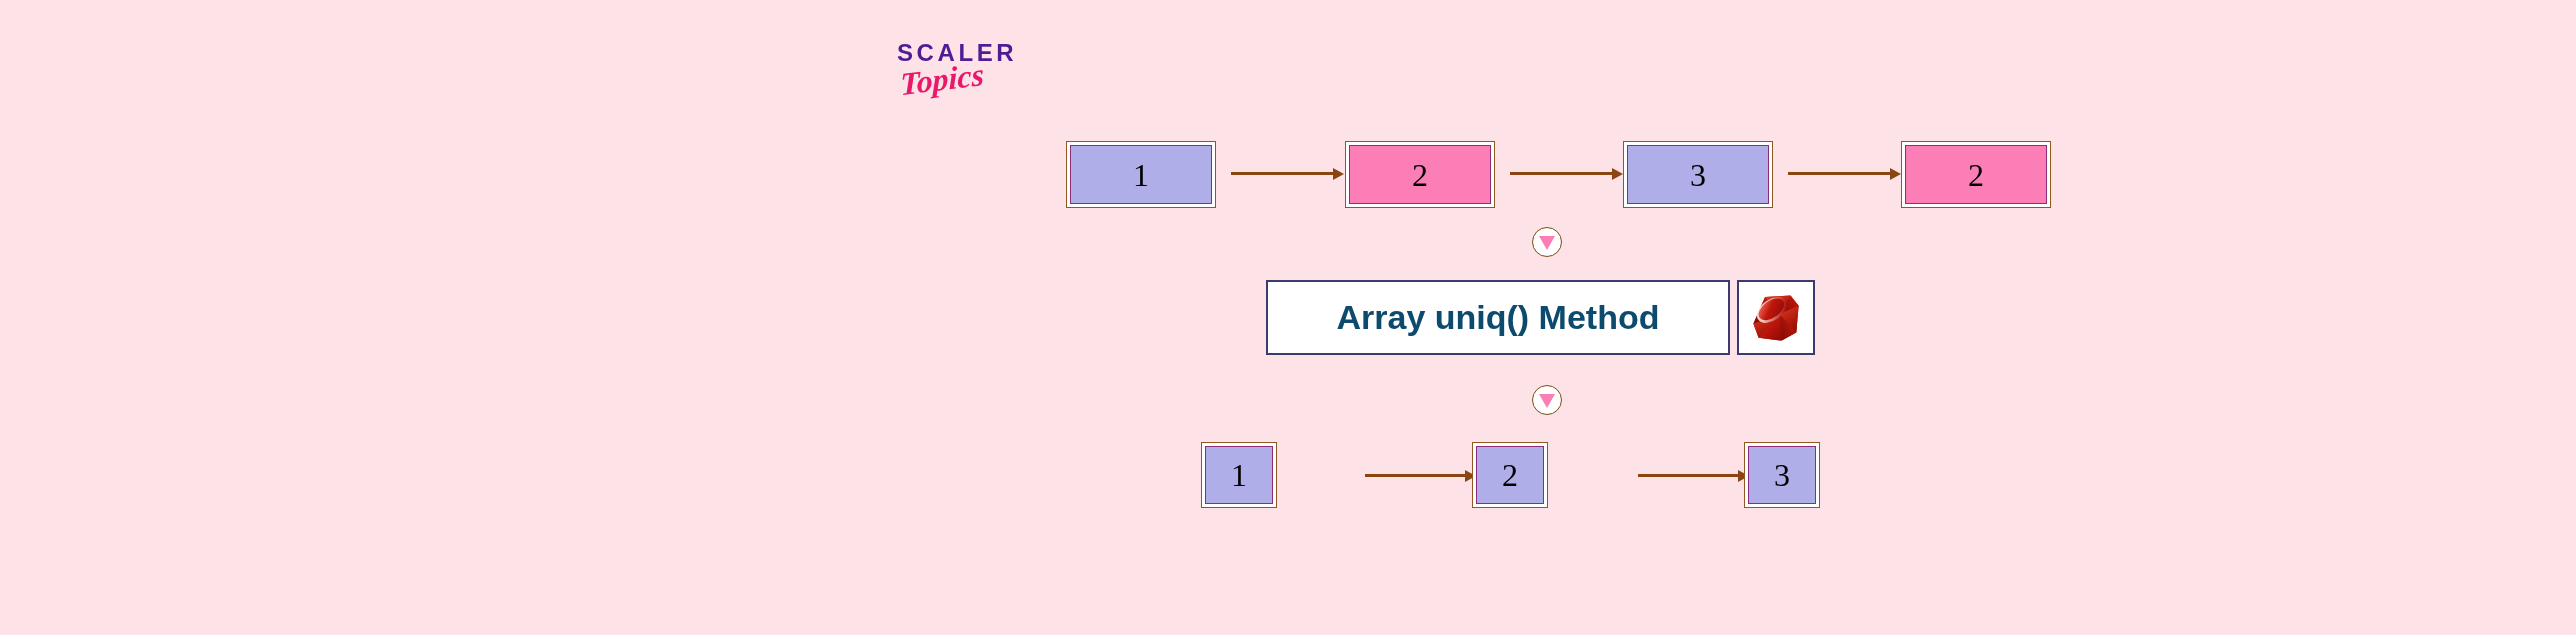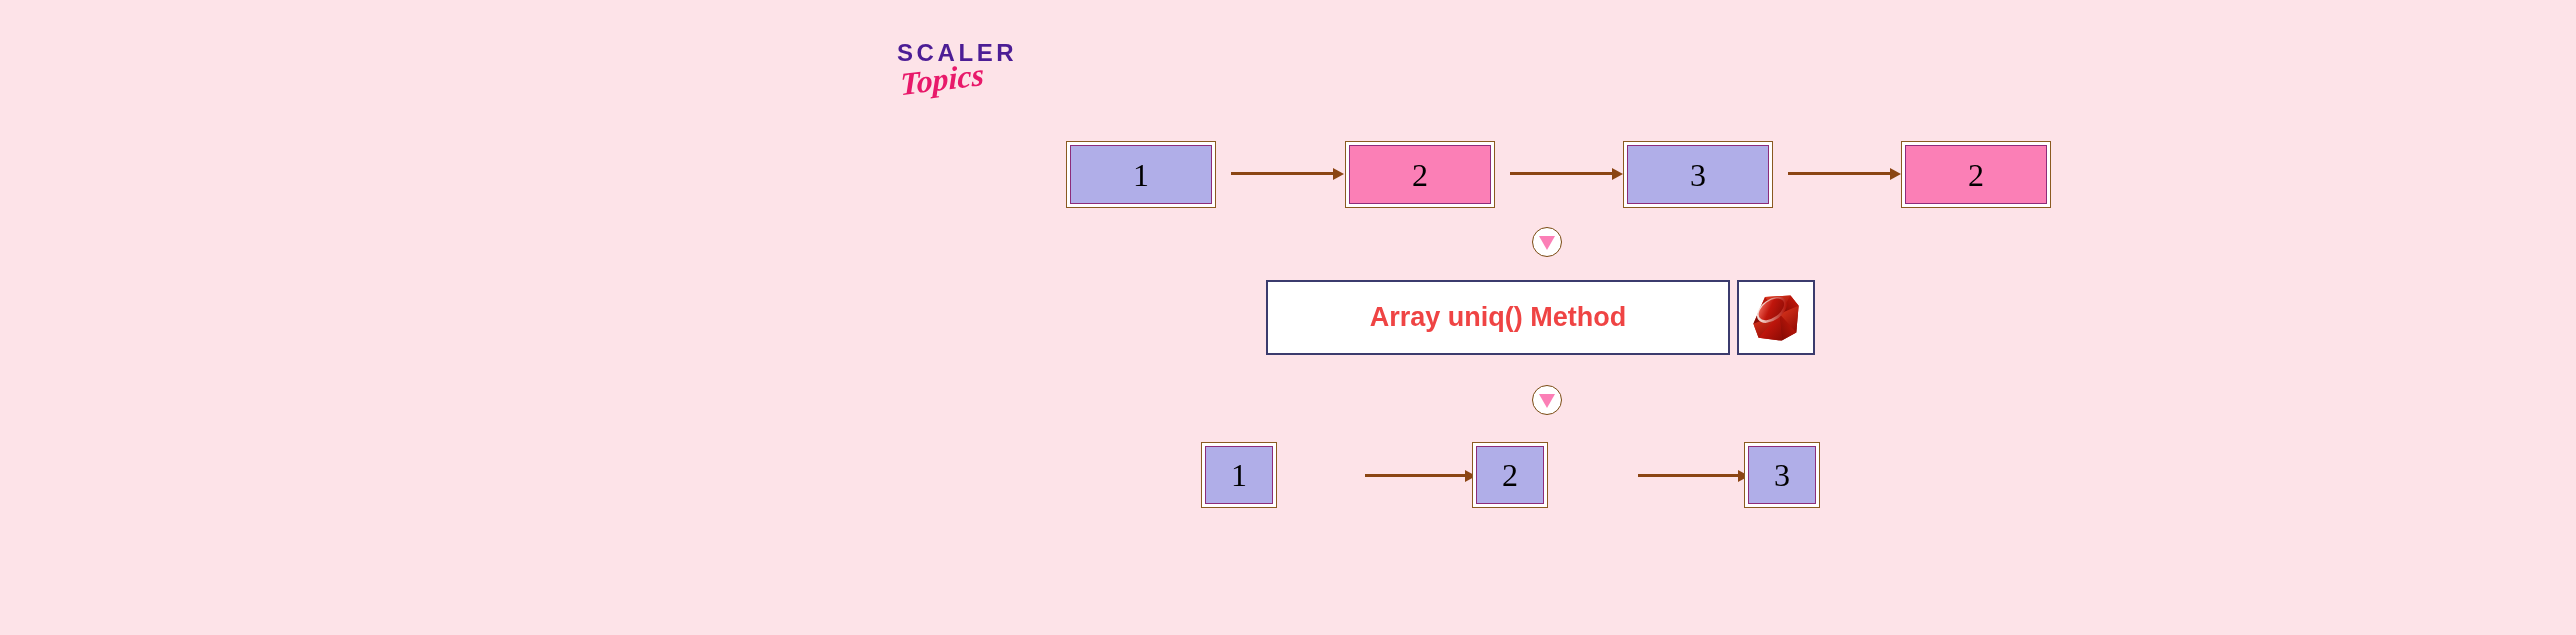--- a/index.html
+++ b/index.html
@@ -126,22 +126,22 @@
     box-sizing: border-box;
     border: 2.6px solid #3b3b6d;
     background: #ffffff;
     display: flex;
     align-items: center;
     justify-content: center;
   }
   #method-panel .label {
     font-family: "Liberation Sans", sans-serif;
     font-weight: 700;
-    font-size: 27px;
-    color: #ef4444;
+    font-size: 34px;
+    color: #0c4a6e;
     white-space: nowrap;
   }
 
   
   #ruby-panel {
     position: absolute;
     left: 1737px;
     top: 280px;
     width: 78px;
     height: 75px;

